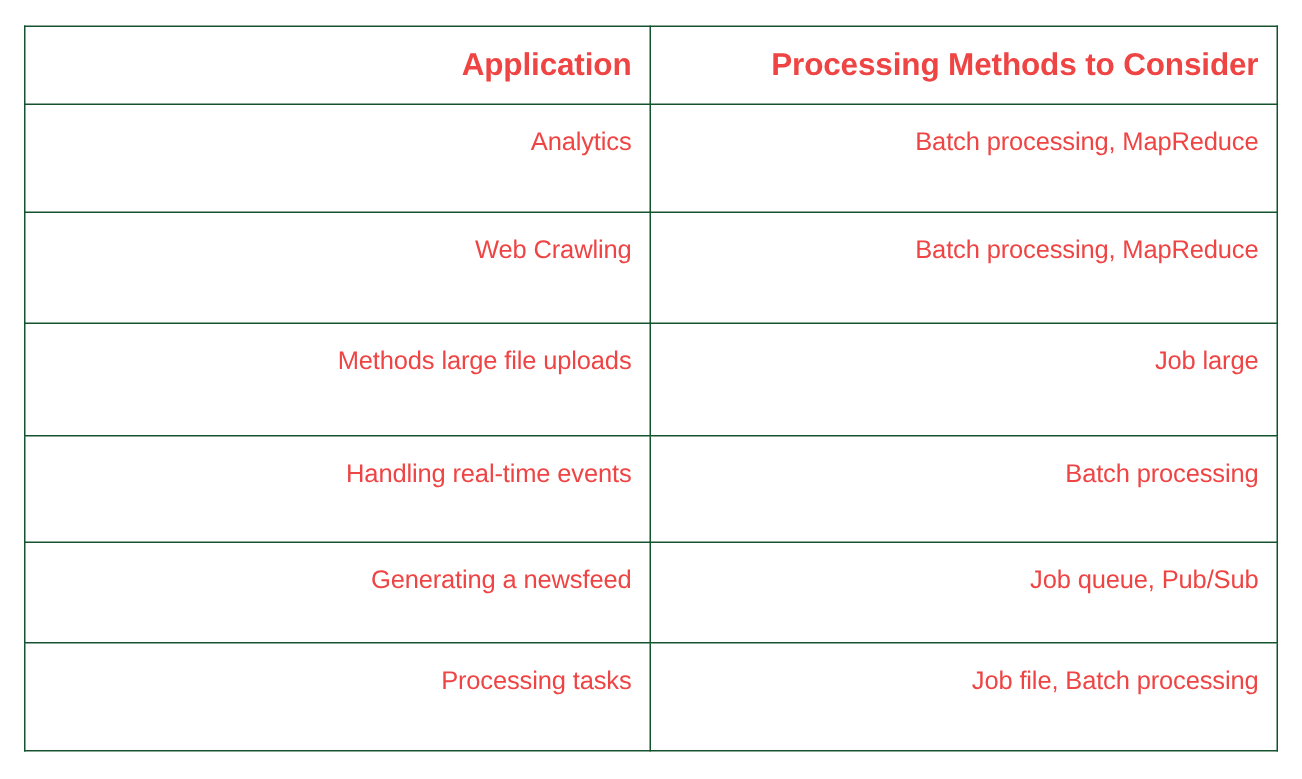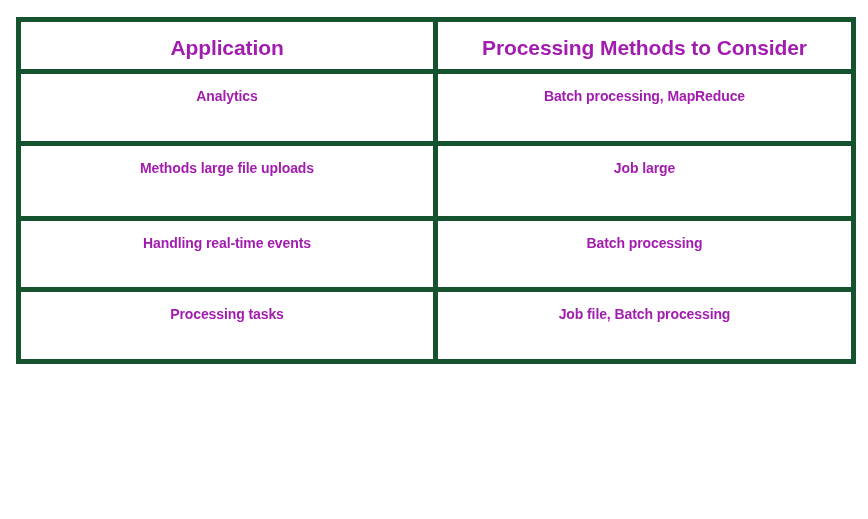--- a/index.html
+++ b/index.html
@@ -27,40 +27,40 @@
     table-layout: fixed;
     width: 835px;
     border: 1px solid #c8c8c8;
   }
 
   table.comparison-table col.col-application { width: 417px; }
   table.comparison-table col.col-methods     { width: 418px; }
 
   table.comparison-table th,
   table.comparison-table td {
-    border: 5px solid #14532d;
+    border: 1px solid #14532d;
     vertical-align: top;
-    text-align: center;
+    text-align: right;
     padding: 14px 12px 0 12px;
-    color: #a21caf;
+    color: #ef4444;
     line-height: 1.25;
   }
 
   table.comparison-table thead th {
     font-weight: bold;
     font-size: 21px;
     letter-spacing: -0.1px;
     height: 52px;
     box-sizing: border-box;
     padding-top: 13px;
   }
 
   table.comparison-table tbody td {
-    font-weight: bold;
-    font-size: 14px;
+    font-weight: normal;
+    font-size: 17px;
     letter-spacing: -0.1px;
     box-sizing: border-box;
   }
 
   tr.row-h72 td { height: 72px; }
   tr.row-h74 td { height: 74px; }
   tr.row-h75 td { height: 75px; }
   tr.row-h71 td { height: 71px; }
   tr.row-h67 td { height: 67px; }
   tr.row-h72b td { height: 72px; }
@@ -78,27 +78,35 @@
       <tr>
         <th>Application</th>
         <th>Processing Methods to Consider</th>
       </tr>
     </thead>
     <tbody>
       <tr class="row-h72">
         <td>Analytics</td>
         <td>Batch processing, MapReduce</td>
       </tr>
+      <tr class="row-h74">
+        <td>Web Crawling</td>
+        <td>Batch processing, MapReduce</td>
+      </tr>
       <tr class="row-h75">
         <td>Methods large file uploads</td>
         <td>Job large</td>
       </tr>
       <tr class="row-h71">
         <td>Handling real-time events</td>
         <td>Batch processing</td>
+      </tr>
+      <tr class="row-h67">
+        <td>Generating a newsfeed</td>
+        <td>Job queue, Pub/Sub</td>
       </tr>
       <tr class="row-h72b">
         <td>Processing tasks</td>
         <td>Job file, Batch processing</td>
       </tr>
     </tbody>
   </table>
 </div>
 
 </body></html>

